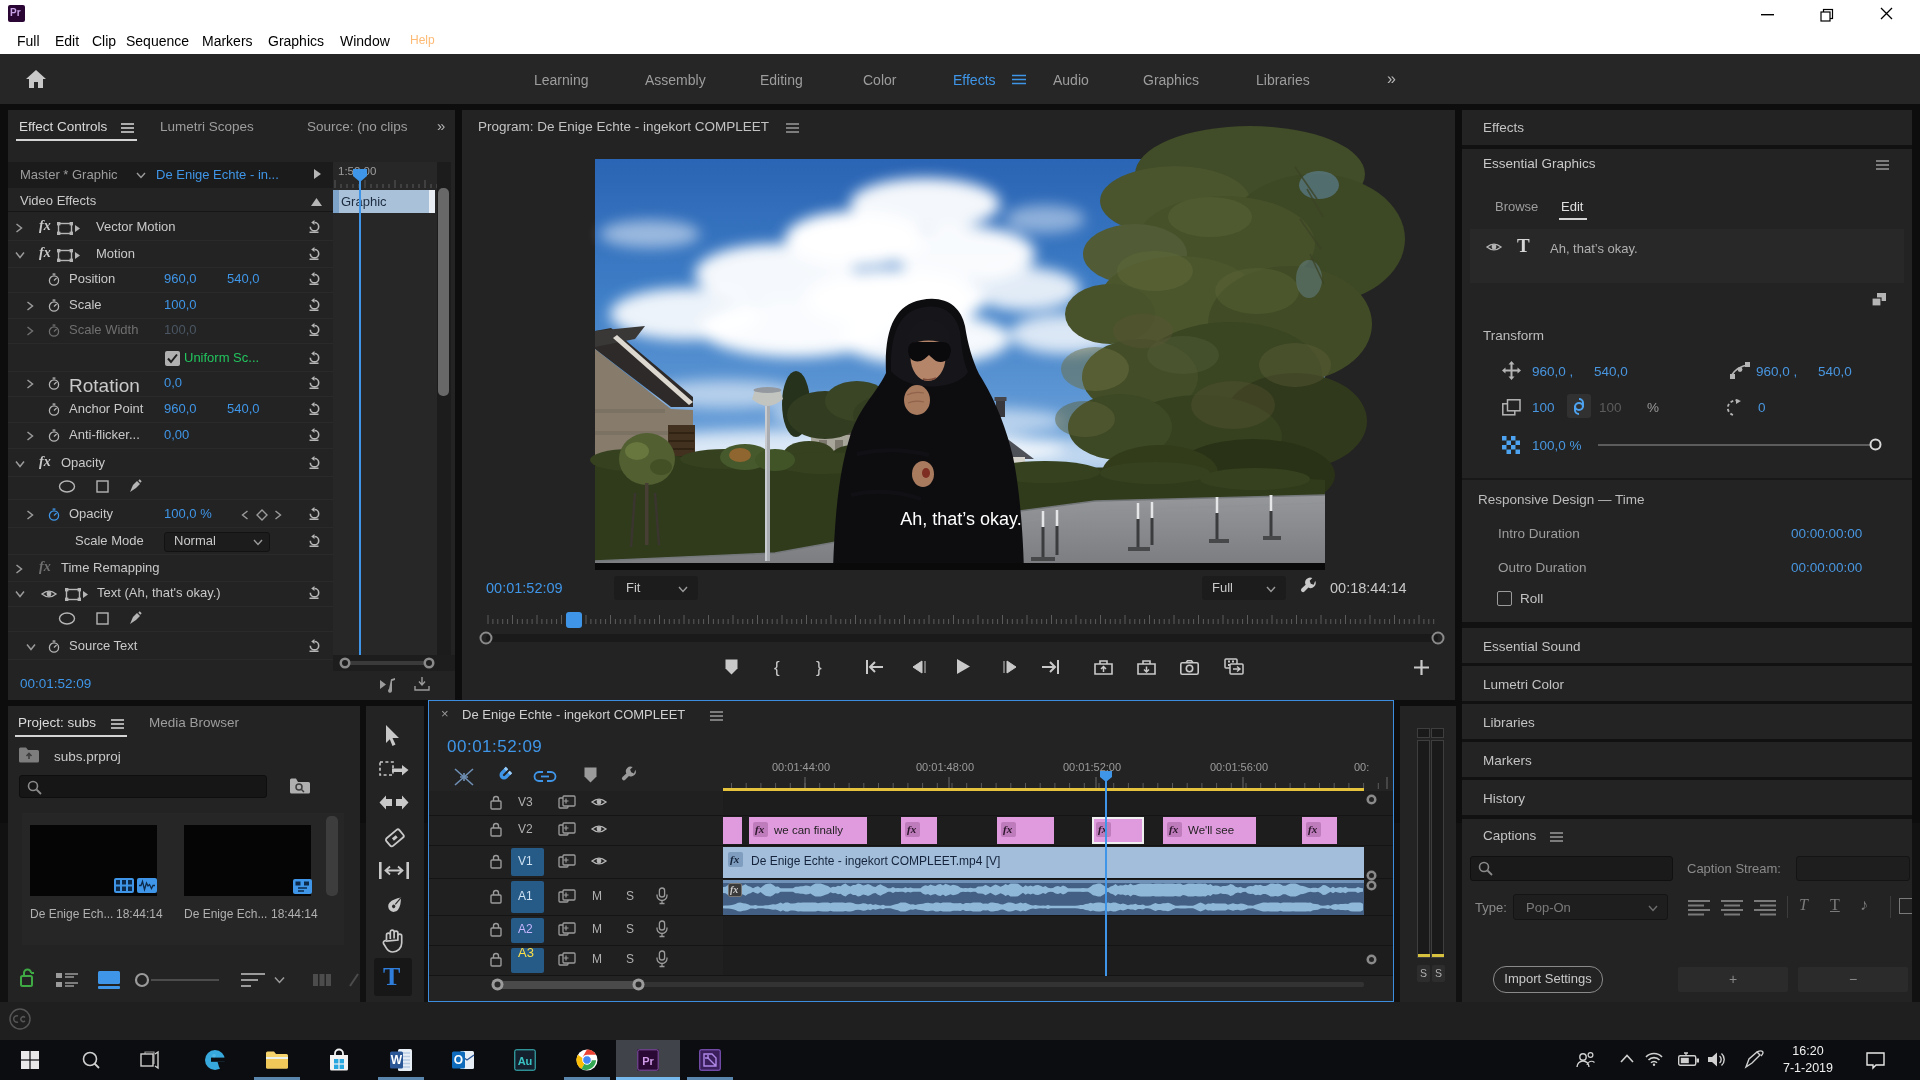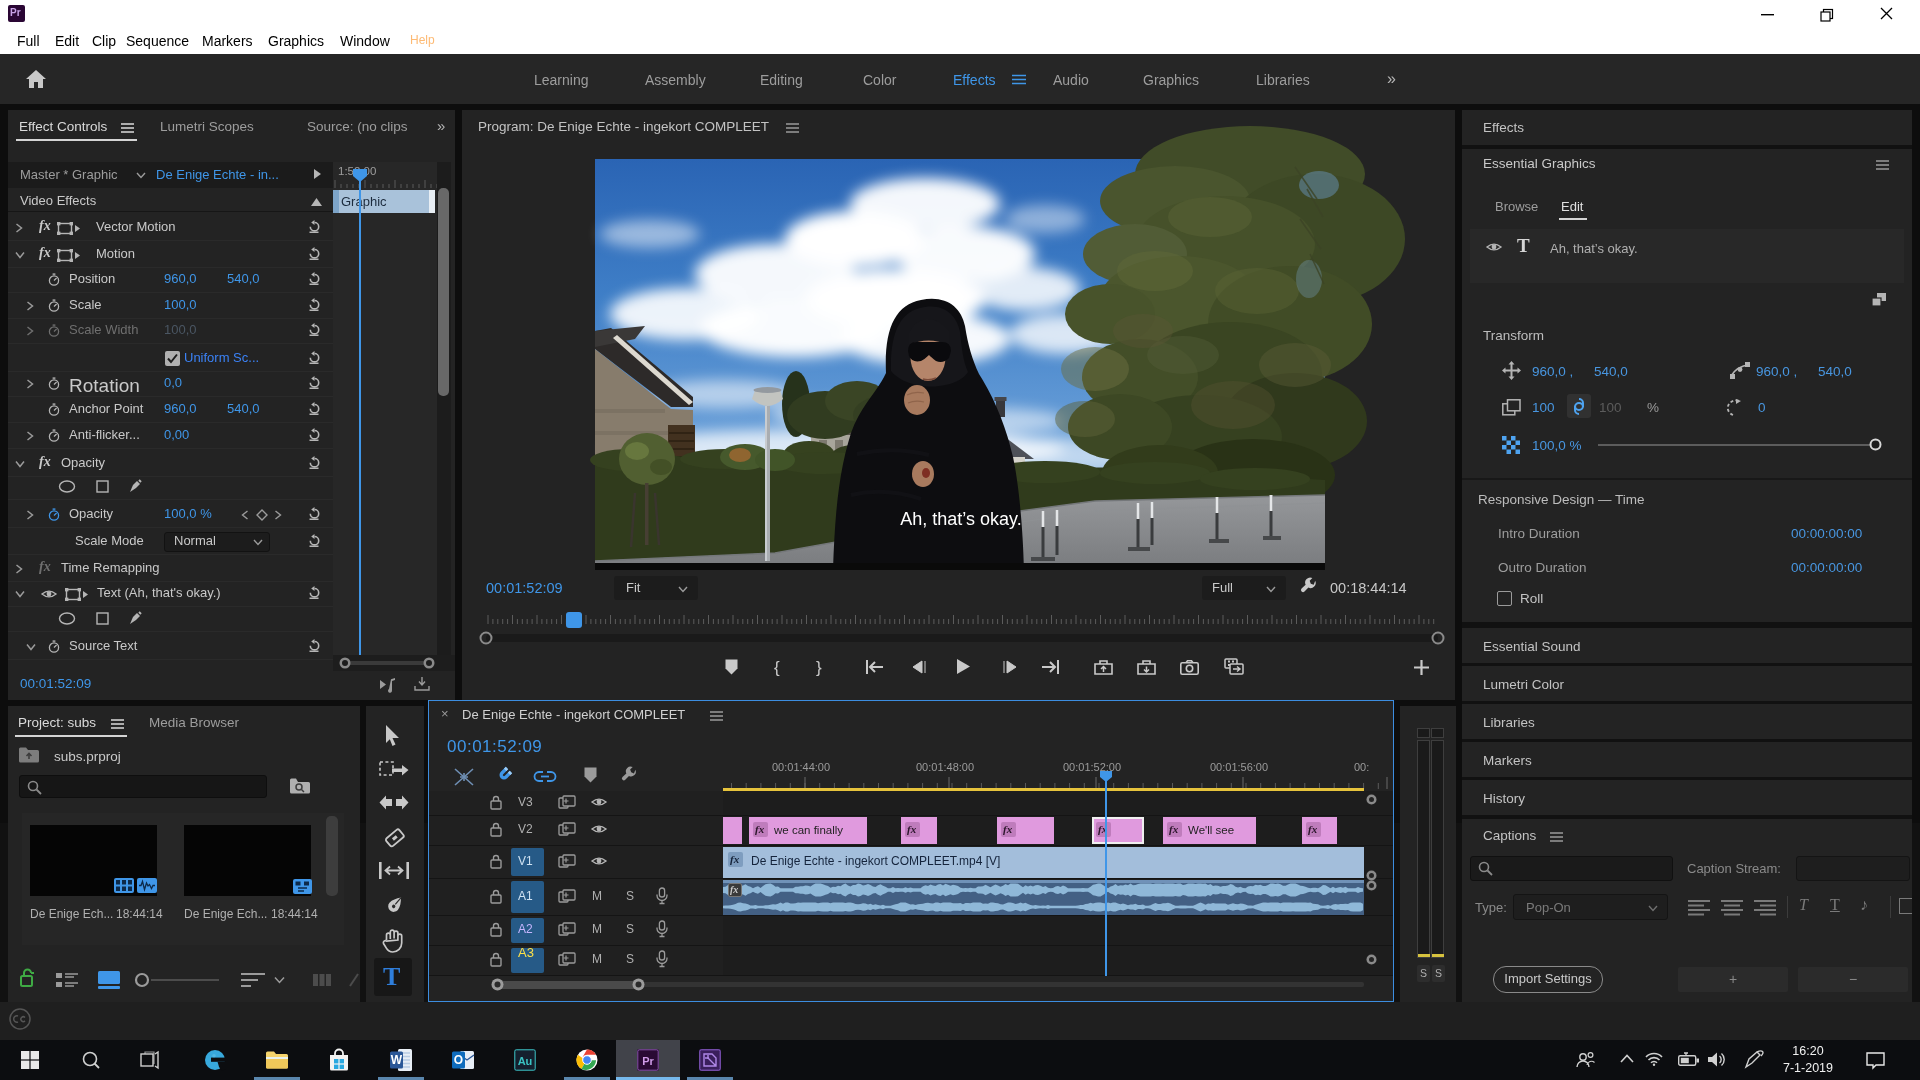--- a/index.html
+++ b/index.html
@@ -219,21 +219,21 @@
 <div class="txt" style="left:61px;top:212px;font-size:13px;color:#6f6f6f;">Scale Width</div>
 <div class="txt" style="left:156px;top:212px;font-size:13px;color:#4a5663;">100,0</div>
 <svg class="abs" style="left:299px;top:213px;" width="14" height="14">
           <use href="#i-reset"></use>
         </svg>
 <div class="abs" style="left:0;top:261px;width:325px;height:1px;background:#2a2a2a;"></div>
 <div class="abs" style="left:157px;top:241px;width:15px;height:15px;background:#b0b0b0;border-radius:2px;"></div>
 <svg class="abs" style="left:159px;top:243px;" width="11" height="11" viewBox="0 0 11 11">
           <path d="M1 5.5 L4 9 L10 1.5" fill="none" stroke="#1d1d1d" stroke-width="2"></path>
         </svg>
-<div class="txt" style="left:176px;top:240px;font-size:13px;color:#3b82f6;">Uniform Sc...</div>
+<div class="txt" style="left:176px;top:240px;font-size:13px;color:#22c55e;">Uniform Sc...</div>
 <svg class="abs" style="left:299px;top:241px;" width="14" height="14">
           <use href="#i-reset"></use>
         </svg>
 <div class="abs" style="left:0;top:286px;width:325px;height:1px;background:#2a2a2a;"></div>
 <svg class="abs" style="left:18px;top:269px;" width="8" height="10" viewBox="0 0 8 10">
           <path d="M1.5 1 L6.5 5 L1.5 9" fill="none" stroke="#9b9b9b" stroke-width="1.5"></path>
         </svg>
 <svg class="abs" style="left:40px;top:267px;" width="13" height="14" viewBox="0 0 13 14">
           <circle cx="6" cy="7.5" r="4.6" fill="none" stroke="#b5b5b5" stroke-width="1.3"></circle>
           <rect x="4.6" y="0.4" width="2.8" height="1.4" fill="#b5b5b5"></rect>

